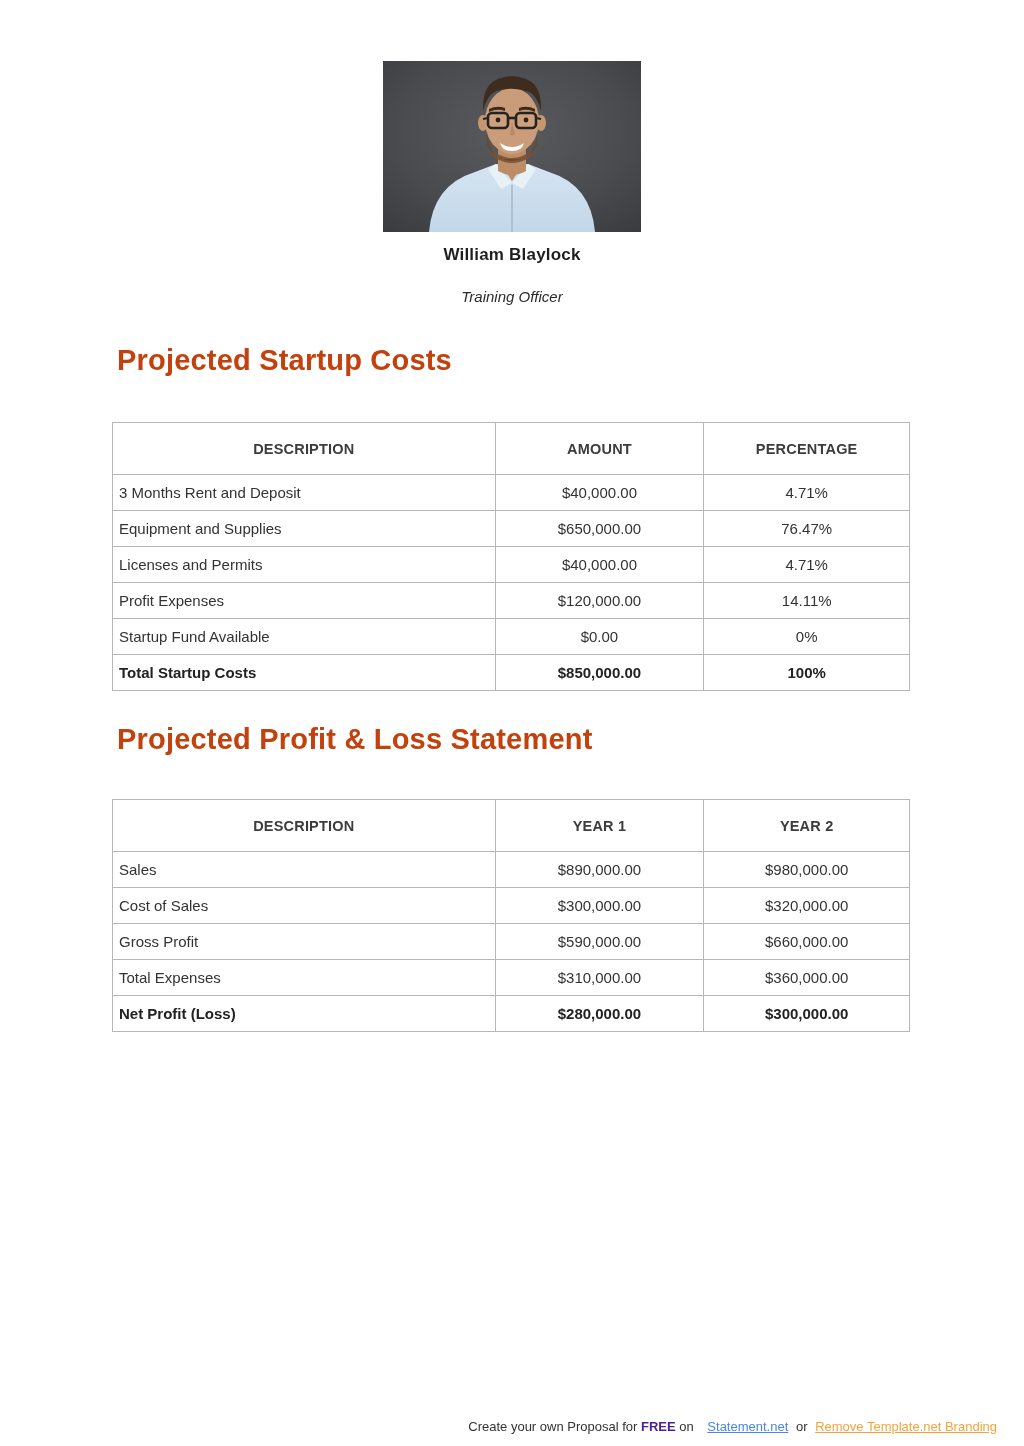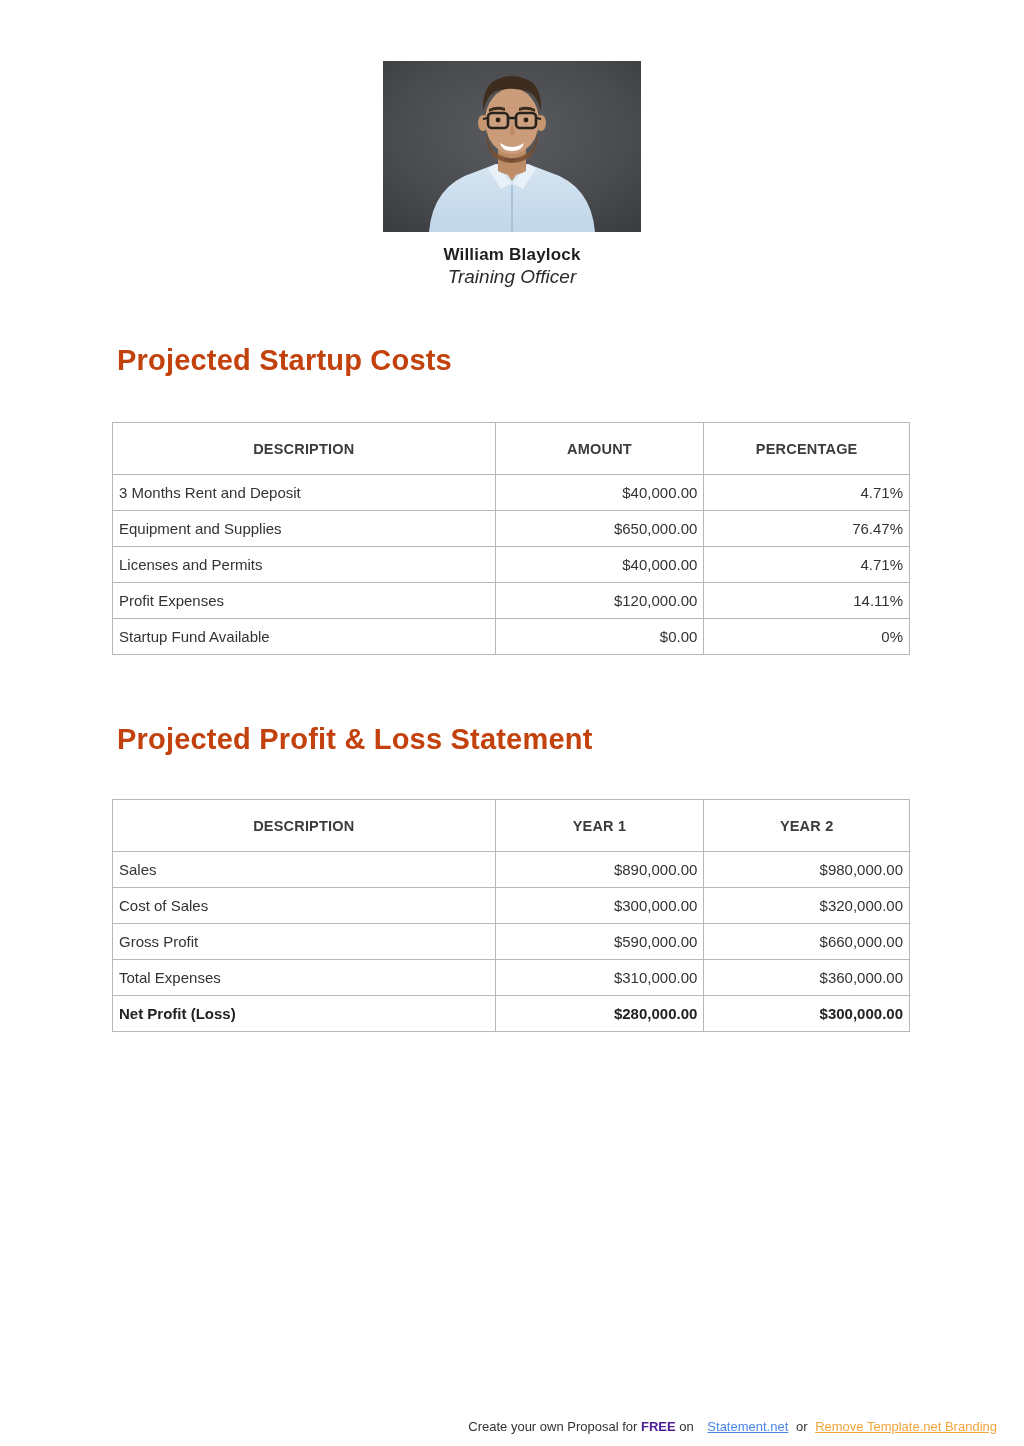--- a/index.html
+++ b/index.html
@@ -22,22 +22,22 @@
     display: block;
   }
   .profile-name {
     margin-top: 13px;
     font-size: 17px;
     font-weight: bold;
     color: #1f1f1f;
     letter-spacing: 0.2px;
   }
   .profile-title {
-    margin-top: 1px;
-    font-size: 19px;
+    margin-top: 23px;
+    font-size: 15px;
     font-style: italic;
     font-weight: 500;
     color: #2b2b2b;
   }
 
   
   .section-heading {
     position: absolute;
     left: 117px;
     font-size: 29px;
@@ -70,21 +70,21 @@
   table.data-table th {
     font-weight: 600;
     font-size: 14.5px;
     color: #3c3c3c;
     text-align: center;
     letter-spacing: 0.2px;
   }
   table.data-table col.c1 { width: 48%; }
   table.data-table col.c2 { width: 26.2%; }
   table.data-table col.c3 { width: 25.8%; }
-  table.data-table td { text-align: right; }
+  table.data-table td { text-align: center; }
   table.data-table td:first-child { text-align: left; padding-left: 6px; }
   table.data-table tr.total-row td { font-weight: bold; color: #222222; }
 
   
   .footer {
     position: absolute;
     top: 1419px;
     right: 27px;
     font-size: 13px;
     color: #333333;
@@ -192,20 +192,25 @@
         <tr>
           <td>Profit Expenses</td>
           <td>$120,000.00</td>
           <td>14.11%</td>
         </tr>
         <tr>
           <td>Startup Fund Available</td>
           <td>$0.00</td>
           <td>0%</td>
         </tr>
+        <tr class="total-row">
+          <td>Total Startup Costs</td>
+          <td>$850,000.00</td>
+          <td>100%</td>
+        </tr>
       </tbody>
   </table>
 
   <h1 class="section-heading heading-2">Projected Profit &amp; Loss Statement</h1>
 
   <table class="data-table table-2" data-table="1">
     <colgroup>
         <col class="c1">
         <col class="c2">
         <col class="c3">

